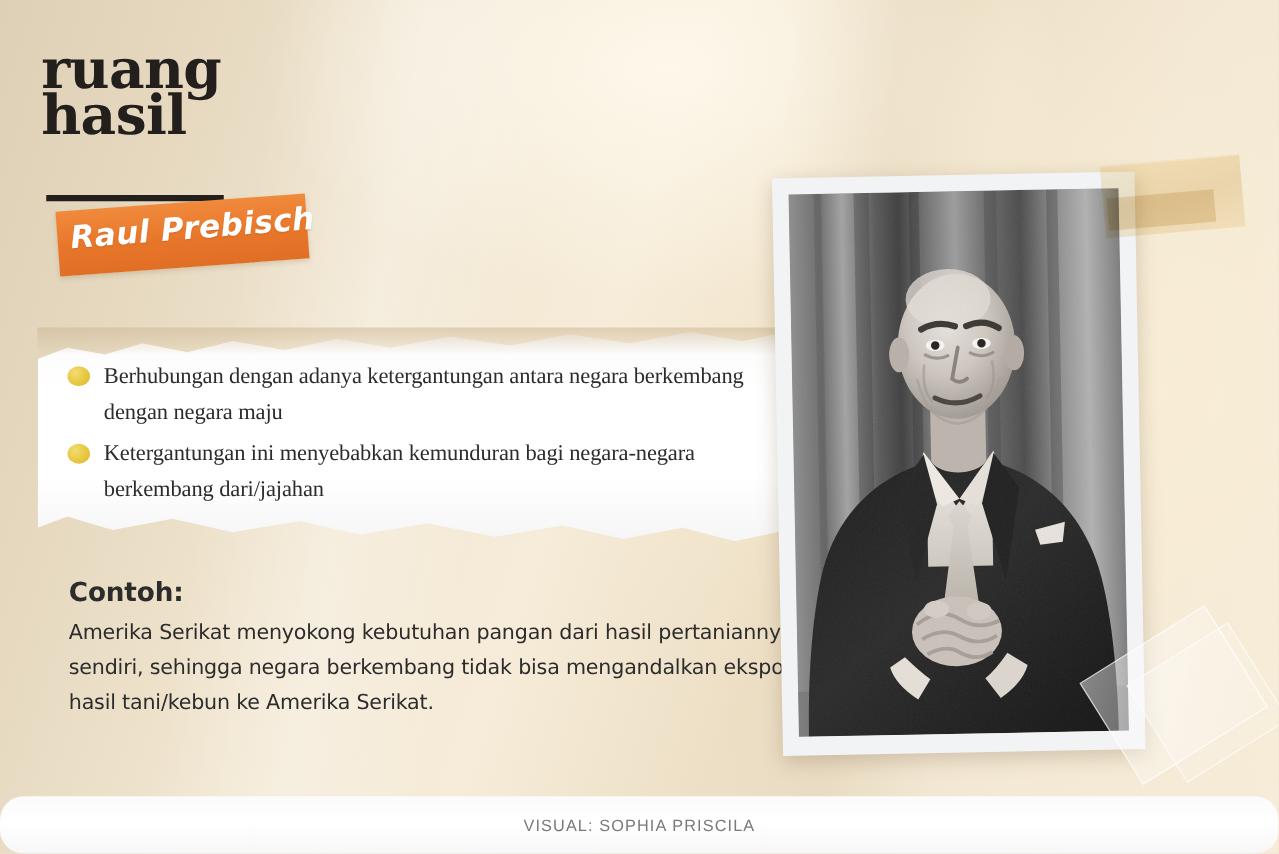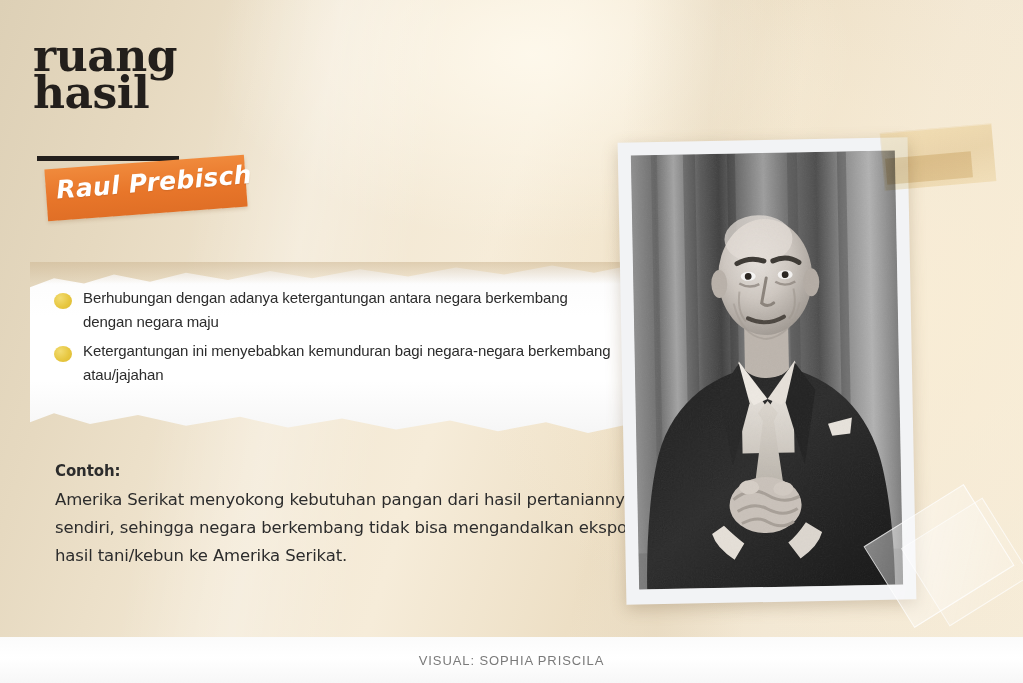--- a/index.html
+++ b/index.html
@@ -115,36 +115,36 @@
     display:flex; align-items:flex-start;
     margin-bottom:4px;
   }
   .dot {
     flex:0 0 auto;
     width:18px; height:16px; border-radius:50%;
     background:radial-gradient(circle at 35% 32%, #f2dc72 0%, #e7c741 55%, #dcb92f 100%);
     margin-top:7px; margin-right:11px;
   }
   .bullet-text {
-    font-family:Liberation Sans, sans-serif;
-    font-size:15px;
+    font-family:Liberation Serif, serif;
+    font-size:18px;
     line-height:1.62;
     color:#2c2c2c;
     letter-spacing:-0.1px;
   }
 
   
   .contoh {
     position:absolute; left:55px; top:462px;
     width:580px;
     font-family:"DejaVu Sans", sans-serif;
     color:#2c2c2c;
   }
   .contoh-label {
-    font-weight:700; font-size:15px; letter-spacing:-0.1px;
+    font-weight:700; font-size:21px; letter-spacing:-0.1px;
     margin-bottom:6px;
   }
   .contoh-body {
     font-size:16.5px; line-height:1.70; letter-spacing:-0.15px;
   }
 
   
   .photo-wrap {
     position:absolute; left:622px; top:140px;
     width:290px; height:462px;
@@ -195,21 +195,21 @@
     transform:rotate(-32deg);
     background:linear-gradient(135deg, rgba(255,255,255,0.30), rgba(255,255,255,0.08));
     border:1px solid rgba(255,255,255,0.62);
   }
 
   
   .footer {
     position:absolute; left:0; top:637px;
     width:1023px; height:46px;
     background:linear-gradient(180deg,#fbfbfb 0%, #ffffff 45%, #f7f7f7 100%);
-    display:flex; align-items:center; justify-content:center;
+    display:flex; align-items:center; justify-content:center;border-radius:19px;
   }
   .footer-text {
     font-family:"Liberation Sans", sans-serif;
     font-size:13px;
     letter-spacing:0.9px;
     color:#7a7a7a;
   }
 </style>
 </head>
 <body>
@@ -231,21 +231,21 @@
     <div class="shade-top"></div>
   </div>
 
   <div class="bullets">
     <div class="bullet-row">
       <span class="dot"></span>
       <span class="bullet-text">Berhubungan dengan adanya ketergantungan antara negara berkembang dengan negara maju</span>
     </div>
     <div class="bullet-row">
       <span class="dot"></span>
-      <span class="bullet-text">Ketergantungan ini menyebabkan kemunduran bagi negara-negara berkembang atau/jajahan</span>
+      <span class="bullet-text">Ketergantungan ini menyebabkan kemunduran bagi negara-negara berkembang dari/jajahan</span>
     </div>
   </div>
 
   <div class="contoh">
     <div class="contoh-label">Contoh:</div>
     <div class="contoh-body">Amerika Serikat menyokong kebutuhan pangan dari hasil pertaniannya sendiri, sehingga negara berkembang tidak bisa mengandalkan ekspor hasil tani/kebun ke Amerika Serikat.</div>
   </div>
 
   <div class="photo-wrap">
     <div class="photo-frame">

